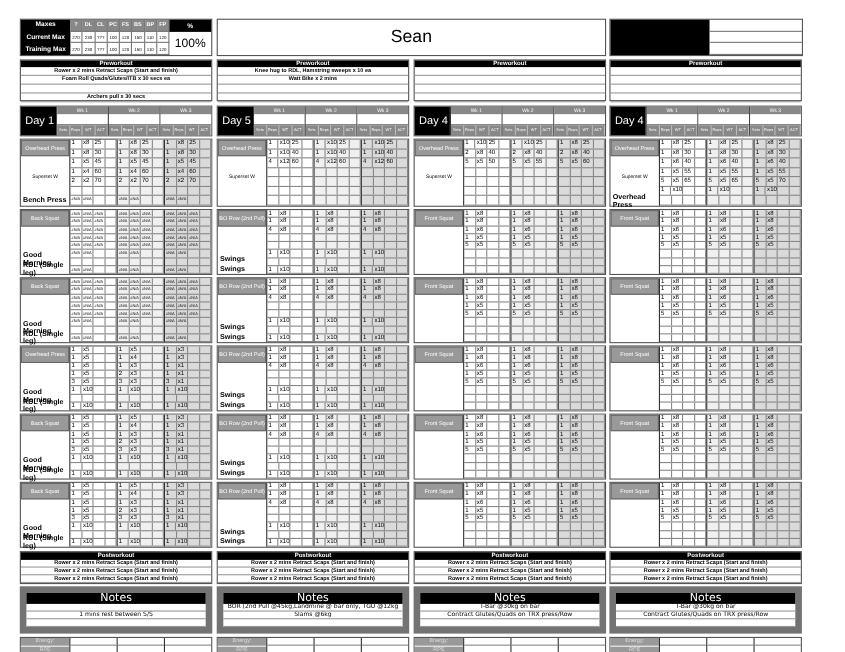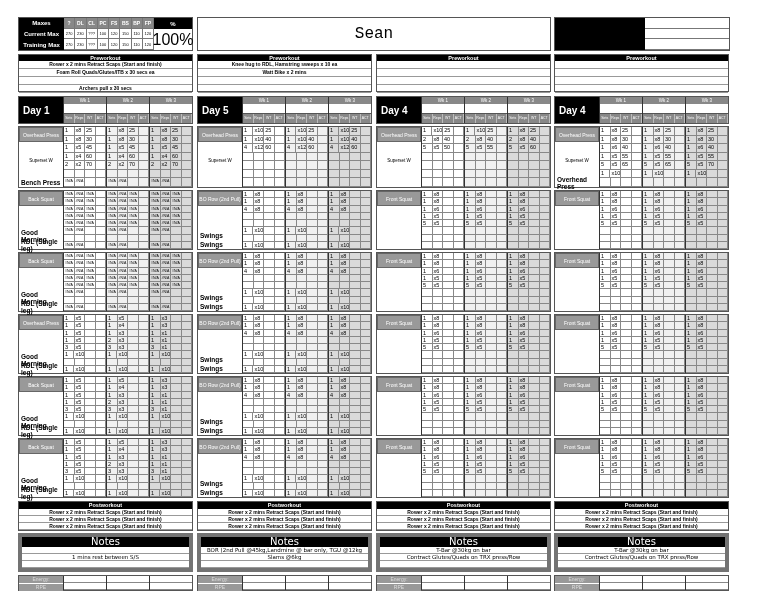--- a/index.html
+++ b/index.html
@@ -7,33 +7,33 @@
   .abs{position:absolute}
   
   #maxes{left:18px;top:17px;width:175px;height:34px;border:1px solid #555;display:flex}
   #maxes .lbls{width:45px;background:#000;color:#fff;font-size:6px;display:flex;flex-direction:column}
   #maxes .lbls div{flex:1;display:flex;align-items:center;justify-content:center;font-weight:bold}
   #maxes .grid{flex:1;display:grid;grid-template-columns:repeat(8,1fr);grid-template-rows:repeat(3,1fr)}
   #maxes .grid div{font-size:4px;border-right:1px solid #777;border-bottom:1px solid #777;display:flex;align-items:center;justify-content:center}
   #maxes .grid .h{background:#888;color:#fff;font-size:5px;font-weight:bold}
   #maxes .pct{width:38px;display:flex;flex-direction:column}
   #maxes .pct .ph{height:11px;background:#000;color:#fff;font-size:6px;font-weight:bold;display:flex;align-items:center;justify-content:center}
-  #maxes .pct .pv{flex:1;font-size:16px;display:flex;align-items:center;justify-content:center}
-  #title{left:197px;top:17px;width:354px;height:34px;border:1px solid #555;display:flex;align-items:center;justify-content:center;font-size:16px;font-family:Liberation Mono, monospace}
+  #maxes .pct .pv{flex:1;font-size:11px;display:flex;align-items:center;justify-content:center}
+  #title{left:197px;top:17px;width:354px;height:34px;border:1px solid #555;display:flex;align-items:center;justify-content:center;font-size:16px;font-family:Liberation Sans, sans-serif}
   #corner{left:554px;top:17px;width:176px;height:34px;border:1px solid #555;display:flex}
   #corner .blk{width:90px;background:#000}
   #corner .rs{flex:1;display:flex;flex-direction:column}
   #corner .rs div{flex:1;border-bottom:1px solid #777}
   
   .col{position:absolute;top:54px;width:175px}
   .pre{border:1px solid #555;height:38px}
   .pre .hd{background:#000;color:#fff;font-size:5.5px;height:6px;line-height:6px;text-align:center;font-weight:bold}
   .pre .ln{height:8px;border-bottom:1px solid #999;font-size:5px;line-height:7px;text-align:center;font-weight:bold}
   .dayhdr{margin-top:4px;height:28px;display:flex;border:1px solid #555}
-  .dayhdr .dn{width:44px;background:#000;color:#fff;font-size:10px;font-weight:bold;display:flex;align-items:center;padding-left:4px}
+  .dayhdr .dn{width:32px;background:#000;color:#fff;font-size:10px;font-weight:normal;display:flex;align-items:center;padding-left:4px}
   .wkwrap{flex:1;display:flex}
   .wk{flex:1;display:flex;flex-direction:column;border-left:1px solid #333}
   .wk .wh{height:7px;background:#888;color:#fff;font-size:4.5px;text-align:center;line-height:7px}
   .wk .wb{height:10px;border-bottom:1px solid #555;background:#fff}
   .wk .ch{flex:1;display:flex;background:#888}
   .wk .ch div{flex:1;font-size:3.5px;color:#fff;text-align:center;line-height:9px;border-right:1px solid #bbb}
   .block{margin-top:2px;border:1px solid #555;display:flex}
   .block .lab{width:44px;display:flex;flex-direction:column}
   .block .lab .ex{height:15px;background:#999;color:#fff;font-size:5px;display:flex;align-items:center;justify-content:center;border:1px solid #666}
   .block .lab .sp{flex:1;display:flex;align-items:center;justify-content:center;font-size:4.5px}
@@ -41,21 +41,21 @@
   .data{flex:1;display:flex}
   .wkd{flex:1;border-left:1px solid #333;display:flex;flex-direction:column}
   .wkd.w2{background:#f0f0f0}
   .wkd.w3{background:#dadada}
   .row{flex:1;display:flex;border-bottom:1px solid #888;min-height:6px}
   .row div{flex:1;border-right:1px solid #888;font-size:5.5px;line-height:6px;padding-left:1px}
   .row div.s{font-size:3.5px}
   .post{margin-top:3px;border:1px solid #555}
   .post .hd{background:#000;color:#fff;font-size:5.5px;height:7px;line-height:7px;text-align:center;font-weight:bold}
   .post .ln{height:7px;border-bottom:1px solid #999;font-size:5px;line-height:7px;text-align:center;font-weight:bold}
-  .notes{margin-top:2px;border:4px solid #737373}
+  .notes{margin-top:2px;border:6px solid #737373}
   .notes .hd{background:#000;color:#fff;font-size:10px;height:10px;line-height:10px;text-align:center;font-family:"DejaVu Sans",sans-serif}
   .notes .ln{height:7px;border-bottom:1px solid #999;font-size:5.5px;line-height:7px;text-align:center;font-family:"DejaVu Sans",sans-serif;white-space:nowrap;overflow:hidden}
   .energy{margin-top:3px;border:1px solid #555;display:flex;height:16px}
   .energy .el{width:44px;display:flex;flex-direction:column}
   .energy .el div{flex:1;background:#999;color:#ddd;font-size:5px;text-align:center;line-height:7px;border-bottom:1px solid #fff}
   .energy .ec{flex:1;border-left:1px solid #333;display:flex;flex-direction:column}
   .energy .ec div{flex:1;border-bottom:1px solid #888}
 </style>
 </head>
 <body>

